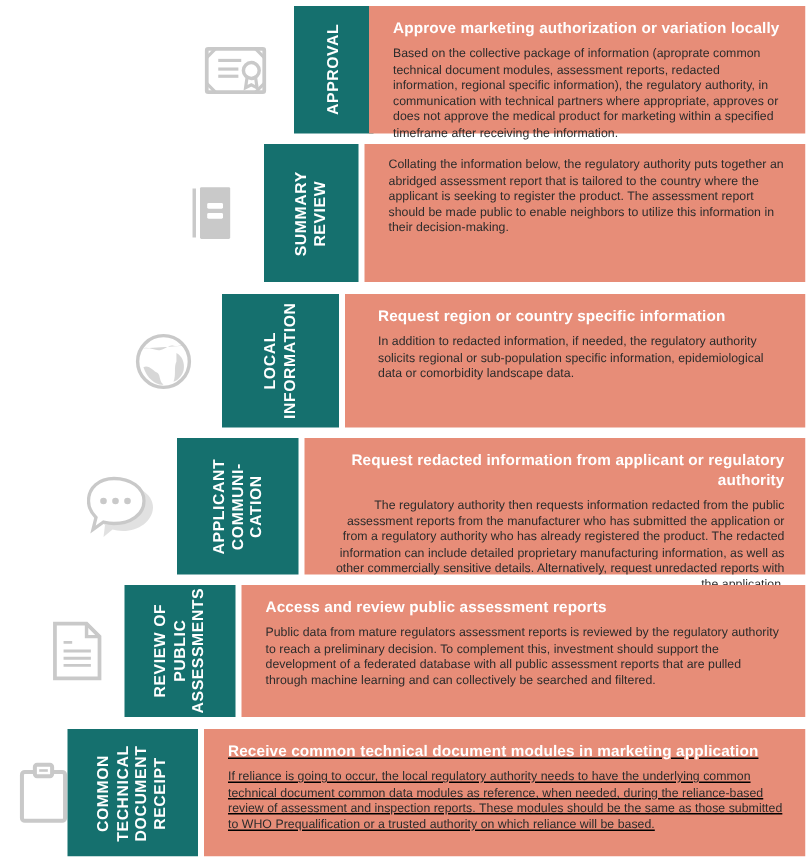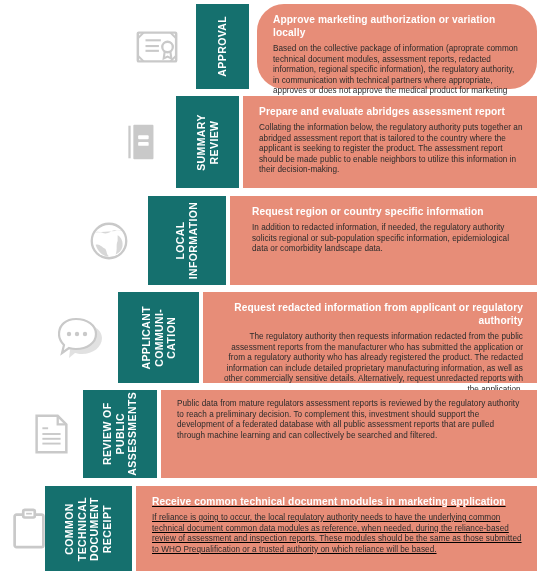--- a/index.html
+++ b/index.html
@@ -104,41 +104,40 @@
         <line x1="12" y1="17" x2="28" y2="17" stroke-width="2.2"></line>
         <line x1="12" y1="23" x2="26" y2="23" stroke-width="2.2"></line>
         <line x1="12" y1="28" x2="26" y2="28" stroke-width="2.2"></line>
         <circle cx="35" cy="24" r="5.5" stroke-width="2.4"></circle>
         <path d="M32 29 L31 36 L35 34 L39 36 L38 29" stroke-width="2.2"></path>
       </svg>
     </div>
     <div class="step-label" style="left:196px; width:53px;">
       <span class="step-label-text">APPROVAL</span>
     </div>
-    <div class="step-body" style="left:257px;border-radius:27px;">
+    <div class="step-body" style="left:246px;">
       <p class="step-heading">Approve marketing authorization or variation locally</p>
       <p class="step-desc">Based on the collective package of information (aproprate common technical document modules, assessment reports, redacted information, regional specific information), the regulatory authority, in communication with technical partners where appropriate, approves or does not approve the medical product for marketing within a specified timeframe after receiving the information.</p>
     </div>
   </div>
 
   <div class="step-row" style="top:96px; height:92px;">
     <div class="step-icon" style="left:118px;">
       <svg viewBox="0 0 48 48" fill="none" stroke="currentColor" stroke-width="2.6">
         <path d="M12 7 L12 41" stroke-width="2.4"></path>
         <rect x="16" y="6" width="21" height="36" rx="1" fill="currentColor" stroke="none"></rect>
         <rect x="21" y="17" width="11" height="4" rx="1" fill="#ffffff" stroke="none"></rect>
         <rect x="21" y="24" width="11" height="4" rx="1" fill="#ffffff" stroke="none"></rect>
       </svg>
     </div>
     <div class="step-label" style="left:176px; width:63px;">
       <span class="step-label-text">SUMMARY
 REVIEW</span>
     </div>
     <div class="step-body" style="left:243px;">
-      <p class="step-heading">Prepare and evaluate abridges assessment report</p>
       <p class="step-desc">Collating the information below, the regulatory authority puts together an abridged assessment report that is tailored to the country where the applicant is seeking to register the product. The assessment report should be made public to enable neighbors to utilize this information in their decision-making.</p>
     </div>
   </div>
 
   <div class="step-row" style="top:196px; height:89px;">
     <div class="step-icon" style="left:86px;">
       <svg viewBox="0 0 48 48" fill="none" stroke="currentColor" stroke-width="2.4">
         <circle cx="24" cy="24" r="18"></circle>
         <path d="M9 15 C14 13 18 17 22 16 C26 15 28 12 31 13 C34 14 36 12 38 13" fill="currentColor" stroke="none" opacity="0.75"></path>
         <path d="M10 28 C14 26 17 31 20 32 C22 34 21 38 24 40 C20 41 13 37 10 28 Z" fill="currentColor" stroke="none" opacity="0.75"></path>
@@ -186,20 +185,21 @@
         <line x1="15" y1="29" x2="34" y2="29" stroke-width="2"></line>
         <line x1="15" y1="34" x2="34" y2="34" stroke-width="2"></line>
       </svg>
     </div>
     <div class="step-label" style="left:83px; width:74px;">
       <span class="step-label-text">REVIEW OF
 PUBLIC
 ASSESSMENTS</span>
     </div>
     <div class="step-body" style="left:161px;">
+      <p class="step-heading">Access and review public assessment reports</p>
       <p class="step-desc">Public data from mature regulators assessment reports is reviewed by the regulatory authority to reach a preliminary decision. To complement this, investment should support the development of a federated database with all public assessment reports that are pulled through machine learning and can collectively be searched and filtered.</p>
     </div>
   </div>
 
   <div class="step-row" style="top:486px; height:85px;">
     <div class="step-icon" style="left:6px;">
       <svg viewBox="0 0 48 48" fill="none" stroke="currentColor" stroke-width="2.8">
         <rect x="9" y="9" width="30" height="34" rx="2" fill="#ffffff"></rect>
         <rect x="18" y="4" width="12" height="8" rx="1.5" fill="#ffffff"></rect>
         <line x1="21" y1="8" x2="27" y2="8" stroke-width="1.8"></line>

